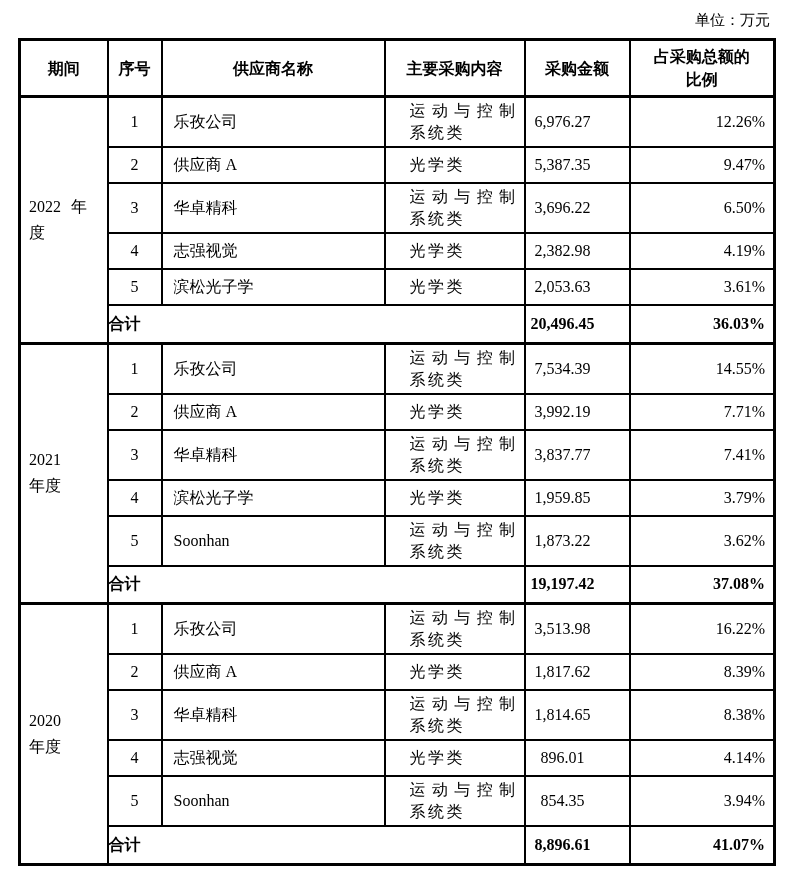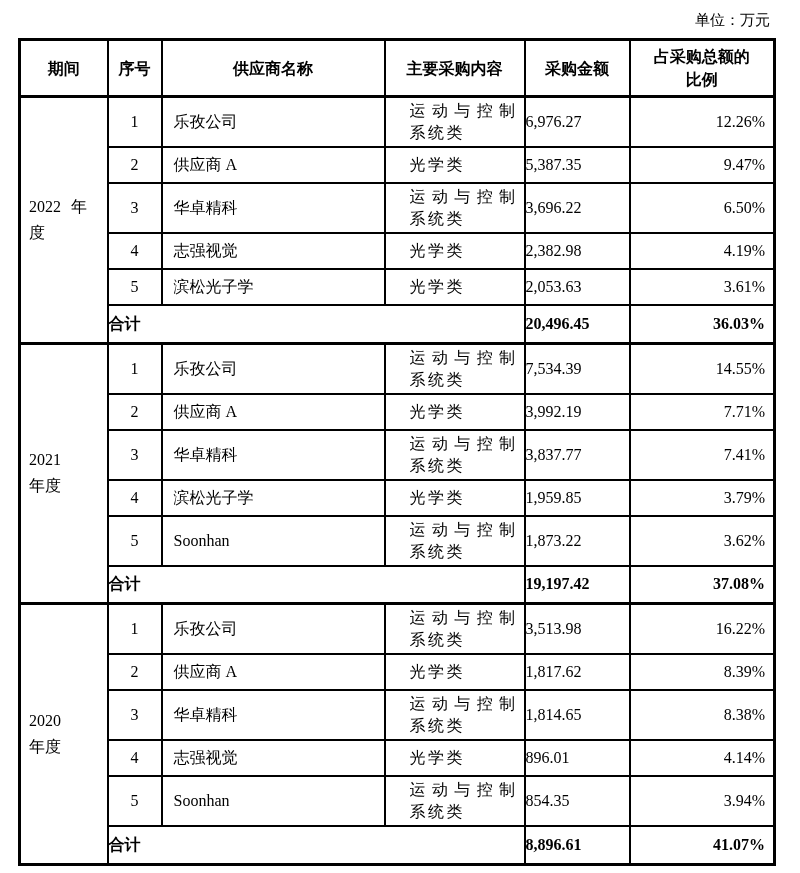--- a/index.html
+++ b/index.html
@@ -53,21 +53,21 @@
     line-height: 26px;
     text-align: left;
   }
   td.no-cell { text-align: center; }
   td.supplier-cell { text-align: left; padding-left: 11px; padding-right: 17px; }
   td.content-cell {
     text-align: justify;
     padding: 2px 6px 2px 24px;
     letter-spacing: 2.5px;
   }
-  td.amount-cell { text-align: left; padding-right: 29px; }
+  td.amount-cell { text-align: center; padding-right: 29px; }
   td.pct-cell { text-align: right; padding-right: 8px; }
   tr.total-row td { font-weight: bold; }
   td.total-label-cell { text-align: left; }
 </style>
 </head>
 <body>
 
 <div class="unit-label">单位：万元</div>
 
 <table class="proc-table">

